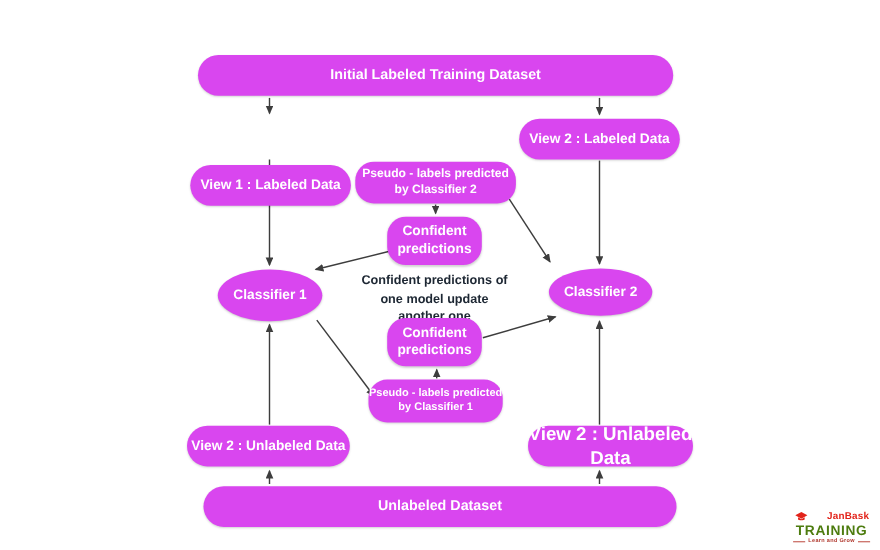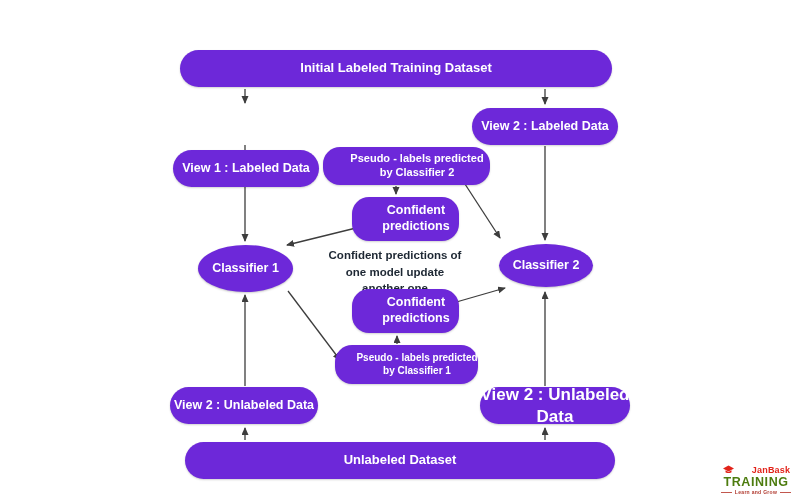--- a/index.html
+++ b/index.html
@@ -7,46 +7,46 @@
     position:relative;width:800px;height:500px;background:#ffffff;overflow:hidden;
     font-family:"Liberation Sans","DejaVu Sans",sans-serif;
   }
   .title{
     position:absolute;left:0;top:8px;width:100%;text-align:center;
     font-size:21px;font-weight:800;color:#0e0e12;letter-spacing:.2px;
   }
   .wires{position:absolute;left:0;top:0;width:800px;height:500px;pointer-events:none;}
   .wires line{stroke:#3d3d3d;stroke-width:1.3;}
   .node{
-    position:absolute;background:#6d28d9;color:#ffffff;
+    position:absolute;background:#d946ef;color:#ffffff;
     display:flex;align-items:center;justify-content:center;text-align:center;
     white-space:pre-line;line-height:1.25;
     box-shadow:0 1px 2px rgba(0,0,0,.18);
   }
   .stadium{border-radius:999px;}
-  .rounded{border-radius:17px;padding-left:21px;}
+  .rounded{border-radius:17px;}
   .ellipse{border-radius:50%;box-shadow:0 1px 2px rgba(0,0,0,.22);}
   .n-initial   {left:180px;top:50px;width:432px;height:37px;font-size:13px;font-weight:600;}
   .n-unlabeled {left:185px;top:442px;width:430px;height:37px;font-size:13px;font-weight:600;}
   .n-view1l{left:173px;top:107px;width:146px;height:37px;font-size:12.5px;font-weight:700;margin-top:43px;}
   .n-view2l{left:472px;top:108px;width:146px;height:37px;font-size:12.5px;font-weight:700;}
   .n-view1u{left:170px;top:387px;width:148px;height:37px;font-size:12.5px;font-weight:700;}
   .n-view2u{left:470px;top:387px;width:150px;height:37px;font-size:17px;font-weight:700;margin-left:10px;}
   .n-pseudo2{left:323px;top:147px;width:146px;height:38px;font-size:11px;font-weight:600;}
   .n-pseudo1{left:335px;top:345px;width:122px;height:39px;font-size:10px;font-weight:700;}
   .n-conf-top{left:352px;top:197px;width:86px;height:44px;font-size:12.5px;font-weight:600;}
   .n-conf-bottom{left:352px;top:289px;width:86px;height:44px;font-size:12.5px;font-weight:600;}
   .n-c1{left:198px;top:245px;width:95px;height:47px;font-size:12.5px;font-weight:600;}
   .n-c2{left:499px;top:244px;width:94px;height:43px;font-size:12.5px;font-weight:600;}
   .note{
     position:absolute;left:315px;top:247px;width:160px;text-align:center;
     white-space:pre-line;font-size:11.5px;font-weight:600;color:#1d2733;line-height:1.45;
   }
   .logo{position:absolute;right:8px;bottom:5px;width:72px;text-align:center;line-height:1;}
-  .logo-row{display:flex;align-items:flex-end;justify-content:center;gap:17px;margin-bottom:1px;}
+  .logo-row{display:flex;align-items:center;justify-content:center;gap:17px;margin-bottom:1px;}
   .logo-cap{width:13px;height:10px;display:block;}
   .logo-brand{font-size:9px;font-weight:800;color:#e2231a;letter-spacing:.2px;}
   .logo-main{font-size:12.5px;font-weight:800;color:#4d7c0f;letter-spacing:.6px;}
   .logo-tagline{display:flex;align-items:center;justify-content:center;gap:3px;margin-top:2px;}
   .logo-tagline span{font-size:5px;font-weight:700;color:#b0392e;letter-spacing:.3px;}
   .tl-line{width:11px;height:1px;background:#c2574e;display:inline-block;}
 </style>
 </head>
 <body>
 

